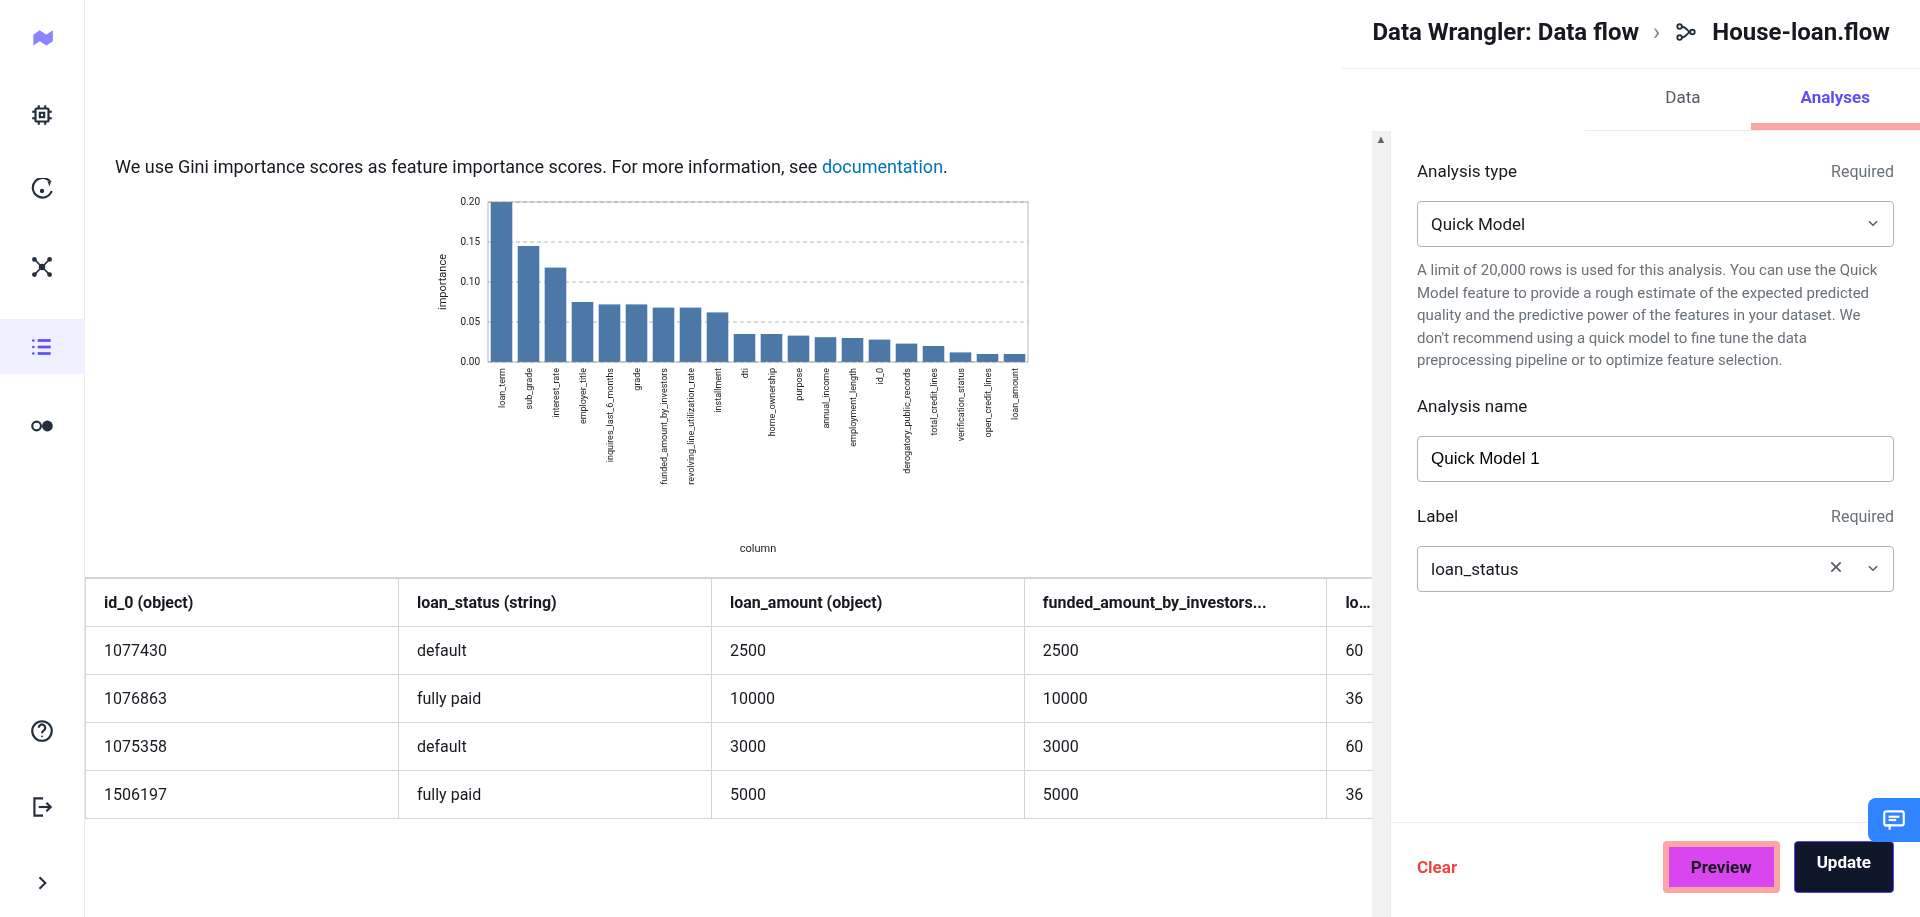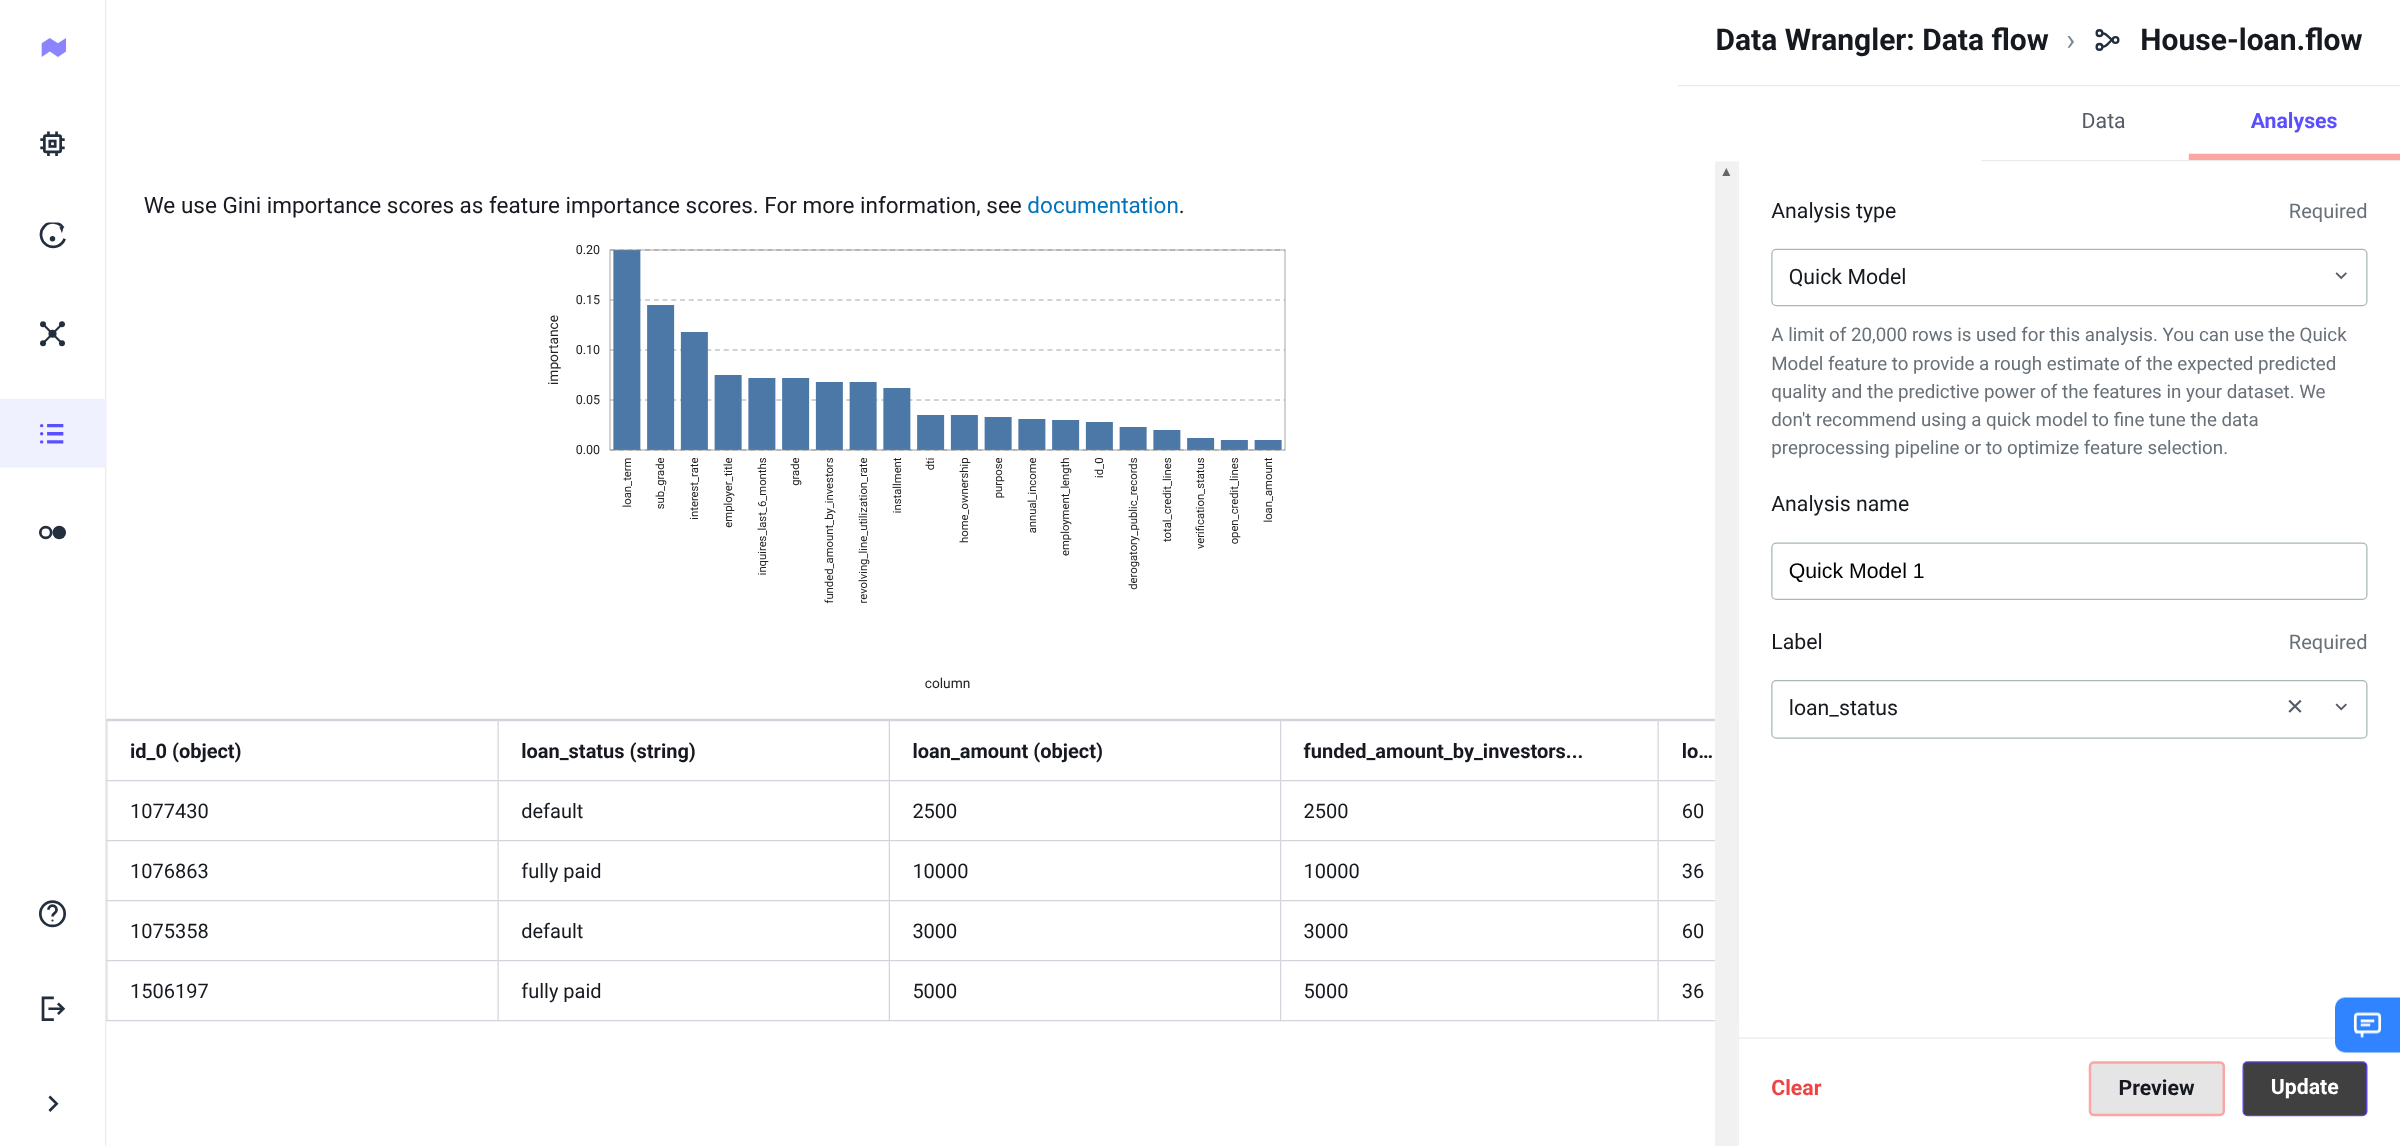--- a/index.html
+++ b/index.html
@@ -8,21 +8,21 @@
   .left-rail { width: 85px; min-width:85px; border-right: 1px solid #e9ebed; display: flex; flex-direction: column; align-items: center; padding-top: 25px; gap: 48px; }
   .rail-icon { width: 28px; height: 28px; display:flex; align-items:center; justify-content:center; cursor:pointer; color:#232f3e; }
   .rail-icon.active-wrap { background:#f0f1ff; width:85px; height:55px; display:flex; align-items:center;justify-content:center; margin-top:-10px; margin-bottom:-10px;}
   .rail-spacer { flex:1; }
   .main { flex: 1; display: flex; flex-direction: column; min-width:0;align-items:flex-end; }
   .header { padding: 18px 30px 22px 30px; border-bottom: 1px solid #e9ebed; display:flex; align-items:center; gap:14px; font-size:24px; font-weight:700;}
   .header .chev { color:#7d8998; font-weight:400;}
   .header .flow-icon { display:inline-flex; }
   .tabs { padding: 0 0 0 30px; display:flex; gap:0; border-bottom:1px solid #e9ebed; }
   .tab { padding: 18px 50px 16px 50px; font-size:17px; color:#545b64; cursor:pointer; }
-  .tab.active { color:#5b4eff; font-weight:700; border-bottom: 5px solid #fca5a5; }
+  .tab.active { color:#5b4eff; font-weight:700; border-bottom: 7px solid #fca5a5; }
   .content-row { display:flex; flex:1; min-height:0; }
   .content-left { flex:1; min-width:0; position:relative; display:flex; flex-direction:column; padding: 0; overflow:hidden;}
   .desc { padding: 25px 30px 5px 30px; font-size:18px; color:#16191f; }
   .desc a { color:#0073bb; text-decoration:none;}
   .chart-area { display:flex; justify-content:center; padding:10px 0 0 0;}
   .chart-box { width:620px; }
   .chart-svg { display:block; }
   .table-wrap { margin-top:15px; border-top:1px solid #d1d5db; }
   table { border-collapse:collapse; width:100%; table-layout:fixed;}
   th, td { border:1px solid #d1d5db; padding:14px 18px; text-align:left; font-size:16px; overflow:hidden; text-overflow:ellipsis; white-space:nowrap;}
@@ -37,22 +37,22 @@
   .select-box, .input-box { width:100%; border:1px solid #aab7b8; border-radius:4px; padding:12px 13px; font-size:17px; display:flex; align-items:center; justify-content:space-between; background:#fff;margin-top:20px;}
   .select-box .chev-down { color:#545b64;}
   .input-box input { border:none; outline:none; width:100%; font-size:17px;}
   .select-controls { display:flex; gap:22px; align-items:center;}
   .hint { font-size:15px; color:#687078; line-height:1.5; margin-top:12px;}
   .panel-spacer { flex:1; }
   .panel-footer { border-top:1px solid #e9ebed; margin:0 -26px; padding:18px 26px 24px 26px; display:flex; align-items:center; justify-content:space-between;}
   .clear-link { color:#ef4444; font-weight:700; font-size:17px; cursor:pointer;}
   .btn-row { display:flex; gap:14px;}
   .btn { padding:10px 22px; font-size:17px; font-weight:700; border-radius:4px; cursor:pointer;}
-  .btn-outline { border:2px solid #fca5a5; background:#e5e5e5; color:#16191f;}
-  .btn-primary { border:1px solid #5941ff; background:#404040; color:#fff;}
+  .btn-outline { border:6px solid #fca5a5; background:#d946ef; color:#16191f;}
+  .btn-primary { border:1px solid #5941ff; background:#0f172a; color:#fff;}
   .outer-scroll { position:absolute; right:0; top:0; bottom:0; width:18px; background:#f1f1f1; display:flex; flex-direction:column; align-items:center;}
   .outer-scroll .up { font-size:11px; color:#666; margin-top:2px;}
   .scrollbar-inner { position:absolute; right:5px; top:120px; width:10px; height:640px;}
   .scrollbar-inner .thumb { position:absolute; top:500px; width:10px; height:65px; background:#c1c1c1; border-radius:5px;}
   .feedback-btn { position:fixed; right:0; bottom:75px; width:52px; height:44px; background:#3184ff; border-top-left-radius:8px; border-bottom-left-radius:8px; display:flex; align-items:center; justify-content:center; color:#fff; cursor:pointer;}
   .col-id { width:300px;} .col-status{width:300px;} .col-amount{width:300px;} .col-funded{width:290px;} .col-term{width:60px;}
   .x-tick-label { font-size:9px; fill:#222; }
 </style>
 </head>
 <body>

